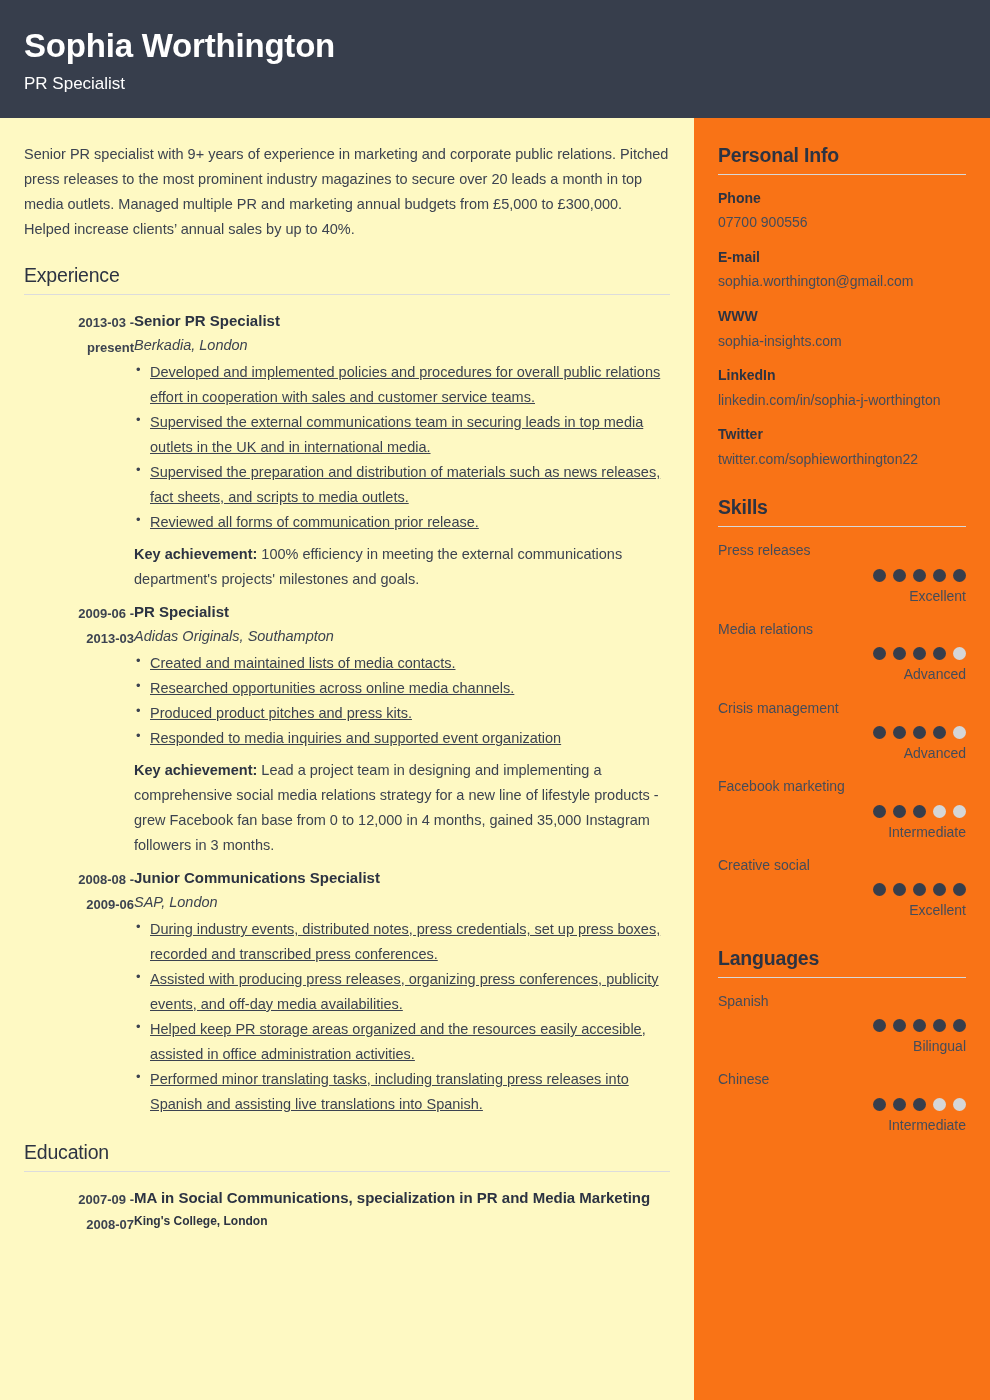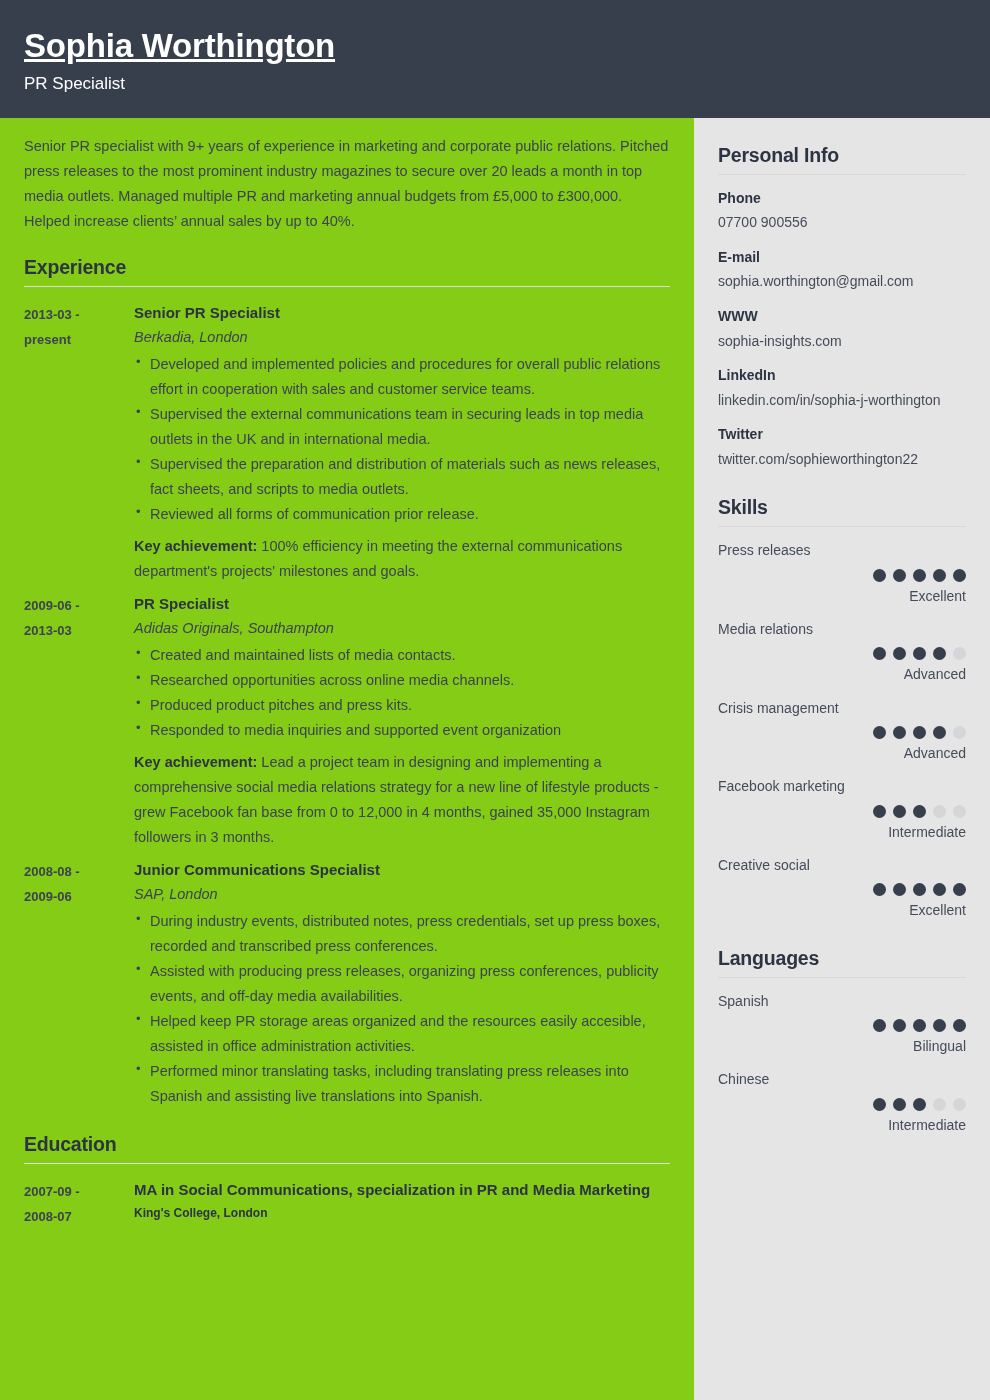--- a/index.html
+++ b/index.html
@@ -27,82 +27,81 @@
     background: #373e4c;
     padding: 26px 24px 24px 24px;
     height: 118px;
   }
   .header-name {
     color: #ffffff;
     font-size: 33px;
     font-weight: bold;
     line-height: 1.22;
     letter-spacing: -0.2px;
-    text-decoration: underline;
   }
   .header-title {
     color: #ffffff;
     font-size: 17px;
     font-weight: normal;
     line-height: 1.3;
     margin-top: 7px;
   }
 
   
   .body-wrap {
     display: flex;
     align-items: stretch;
     min-height: 1282px;
   }
   .main-col {
     width: 694px;
     flex: 0 0 694px;
-    background: #84cc16;
-    padding: 16px 24px 30px 24px;
+    background: #fef9c3;
+    padding: 24px 24px 30px 24px;
   }
   .side-col {
     width: 296px;
     flex: 0 0 296px;
-    background: #e5e5e5;
+    background: #f97316;
     padding: 26px 24px 30px 24px;
   }
 
   
   .summary {
     font-size: 14.5px;
     line-height: 1.72;
     color: #3c4350;
     margin-bottom: 22px;
   }
 
   
   .section-heading {
     font-size: 19.5px;
-    font-weight: bold;
+    font-weight: normal;
     color: #2c3342;
     padding-bottom: 7px;
     border-bottom: 1px solid #dcdcdc;
     margin-bottom: 14px;
     letter-spacing: -0.2px;
   }
   .section + .section { margin-top: 24px; }
 
   
   .entry { display: flex; margin-bottom: 8px; }
   .entry:last-child { margin-bottom: 0; }
   .entry-dates {
     width: 110px;
     flex: 0 0 110px;
     font-size: 13px;
     font-weight: bold;
     color: #3c4350;
     line-height: 1.95;
     padding-top: 1px;
   }
-  .entry-dates .d-line { display: block; }
+  .entry-dates .d-line { display: block; text-align: right; }
   .entry-body { flex: 1 1 auto; min-width: 0; }
   .entry-role {
     font-size: 15px;
     font-weight: bold;
     color: #2c3342;
     line-height: 1.55;
     margin-bottom: 2px;
   }
   .entry-org {
     font-size: 14.5px;
@@ -119,20 +118,21 @@
   }
 
   ul.bullets { list-style: none; margin: 0 0 0 0; padding: 0; }
   ul.bullets li {
     position: relative;
     padding-left: 16px;
     font-size: 14.5px;
     line-height: 1.72;
     color: #3c4350;
     margin-bottom: 0;
+    text-decoration: underline;
   }
   ul.bullets li::before {
     content: "\2022";
     position: absolute;
     left: 2px;
     top: -1px;
     font-size: 13px;
     color: #3c4350;
   }
 

